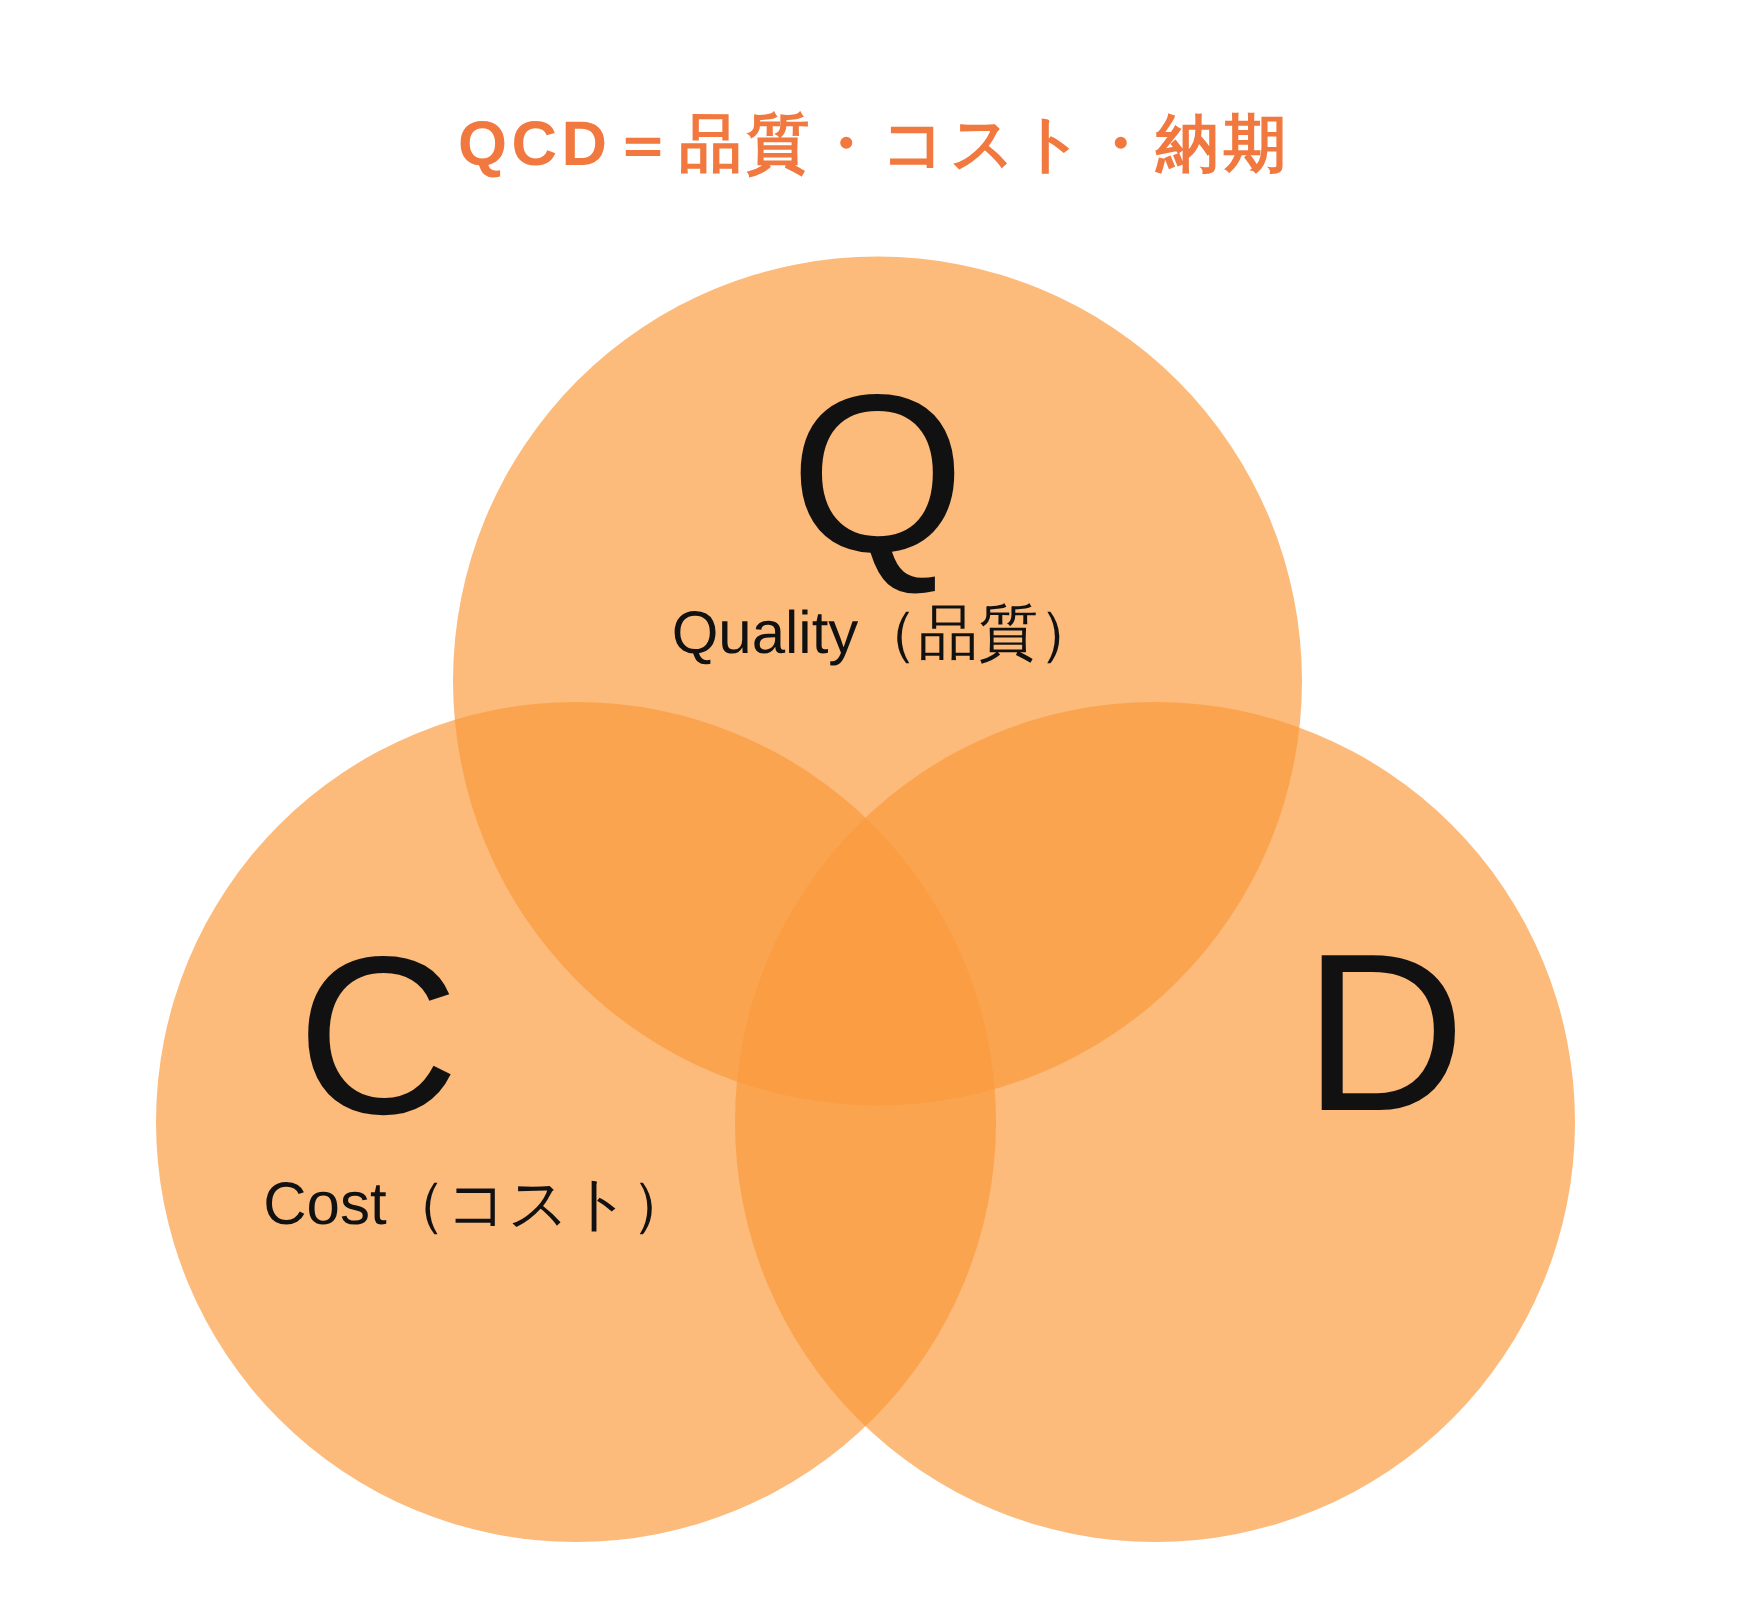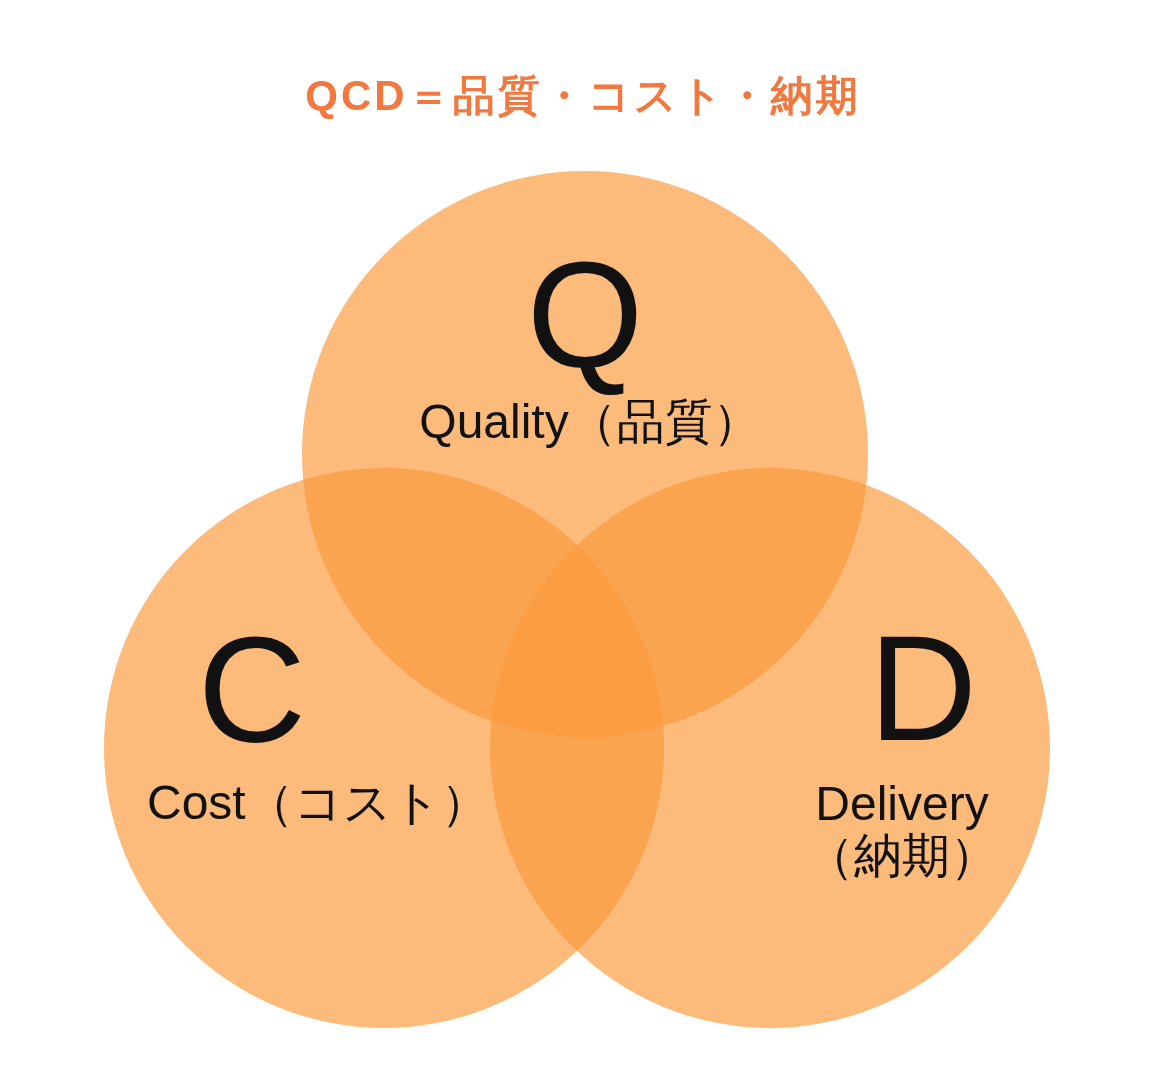--- a/index.html
+++ b/index.html
@@ -46,21 +46,21 @@
     color: #111111;
     white-space: nowrap;
   }
   .letter-q { left: 585px; top: 315px; }
   .letter-c { left: 252px; top: 690px; }
   .letter-d { left: 923px; top: 688px; }
 
   .circle-label {
     position: absolute;
     transform: translate(-50%, -50%);
-    font-size: 48px;
+    font-size: 40px;
     line-height: 52px;
     font-weight: 500;
     color: #111111;
     white-space: nowrap;
     text-align: center;
   }
   .label-q { left: 590px; top: 422px; }
   .label-c { left: 318px; top: 803px; }
   .label-d { left: 902px; top: 830px; }
 </style>
@@ -80,18 +80,14 @@
   <div class="big-letter letter-q">Q</div>
 
   <div class="circle-label label-q">Quality（品質）</div>
 
   <div class="big-letter letter-c">C</div>
 
   <div class="circle-label label-c">Cost（コスト）</div>
 
   <div class="big-letter letter-d">D</div>
 
-  <div class="circle-label label-d">
-    <div>Delivery</div>
-    <div>（納期）</div>
-  </div>
 
 </div>
 
 </body></html>

